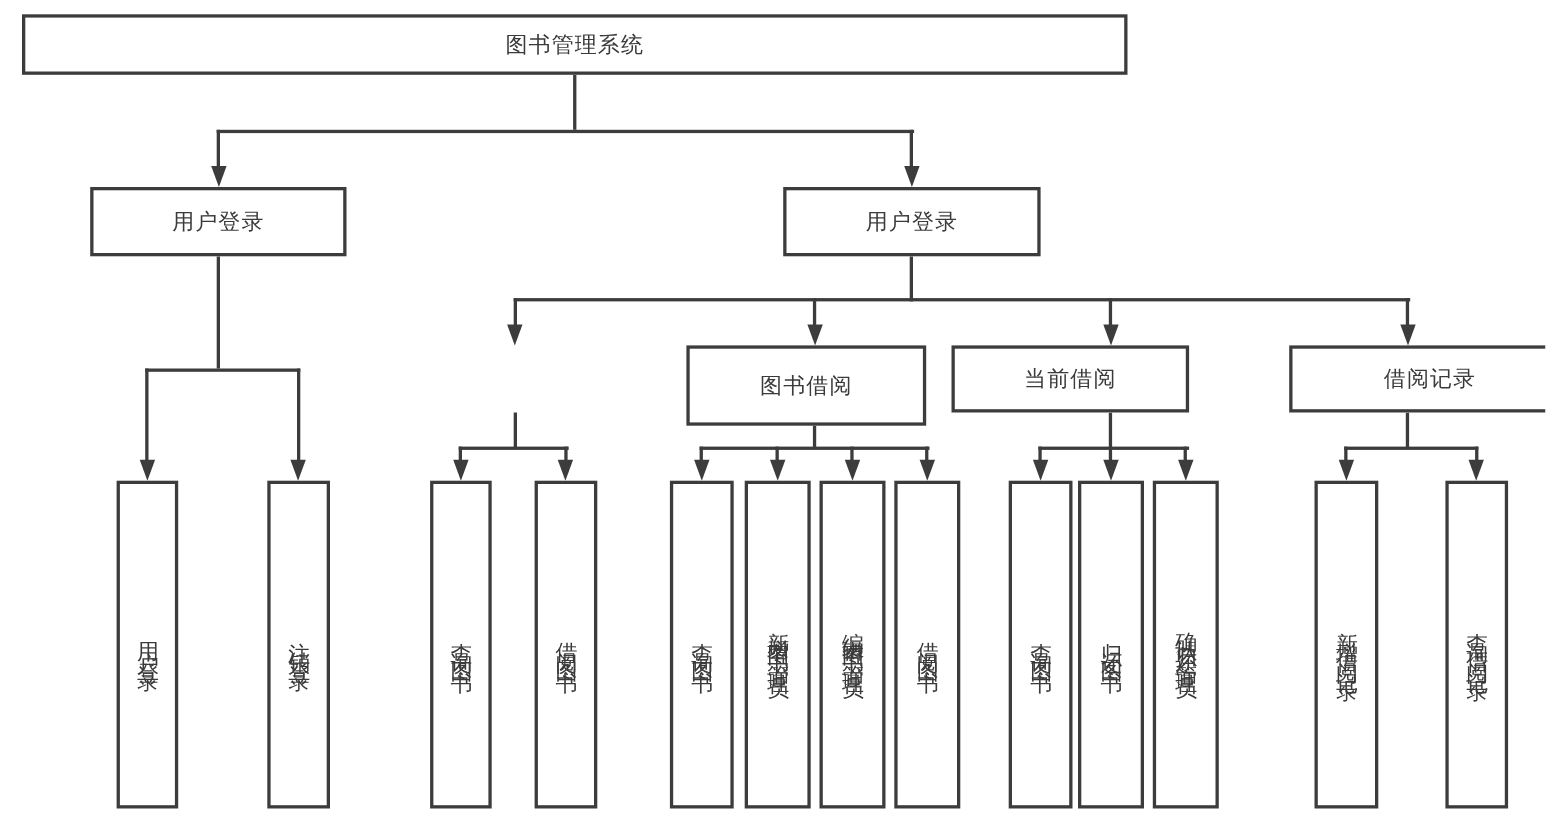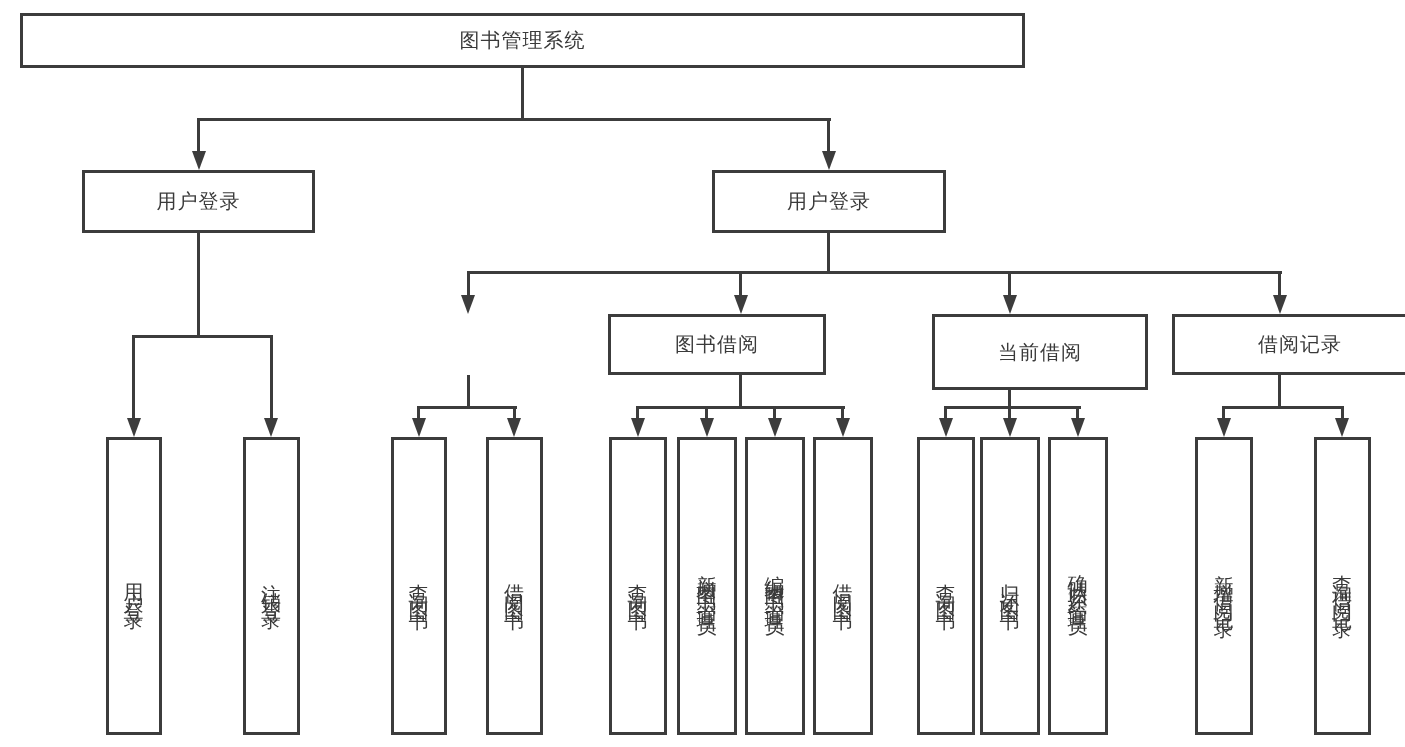--- a/index.html
+++ b/index.html
@@ -111,24 +111,24 @@
     <span>图书管理系统</span>
   </div>
 
   <div class="box hlabel" style="left:82px;top:170px;width:233px;height:63px">
     <span>用户登录</span>
   </div>
   <div class="box hlabel" style="left:712px;top:170px;width:234px;height:63px">
     <span>用户登录</span>
   </div>
 
-  <div class="box hlabel" style="left:608px;top:314px;width:218px;height:61px">
+  <div class="box hlabel" style="left:624px;top:314px;width:218px;height:73px">
     <span>图书借阅</span>
   </div>
-  <div class="box hlabel" style="left:932px;top:314px;width:216px;height:76px">
+  <div class="box hlabel" style="left:865px;top:314px;width:216px;height:61px">
     <span>当前借阅</span>
   </div>
   <div class="box hlabel" style="left:1172px;top:314px;width:256px;height:61px">
     <span>借阅记录</span>
   </div>
 
   <div class="box leaf" style="left:106px;top:437px;width:56px;height:298px">
     <span>用户登录</span>
   </div>
   <div class="box leaf" style="left:243px;top:437px;width:57px;height:298px">

